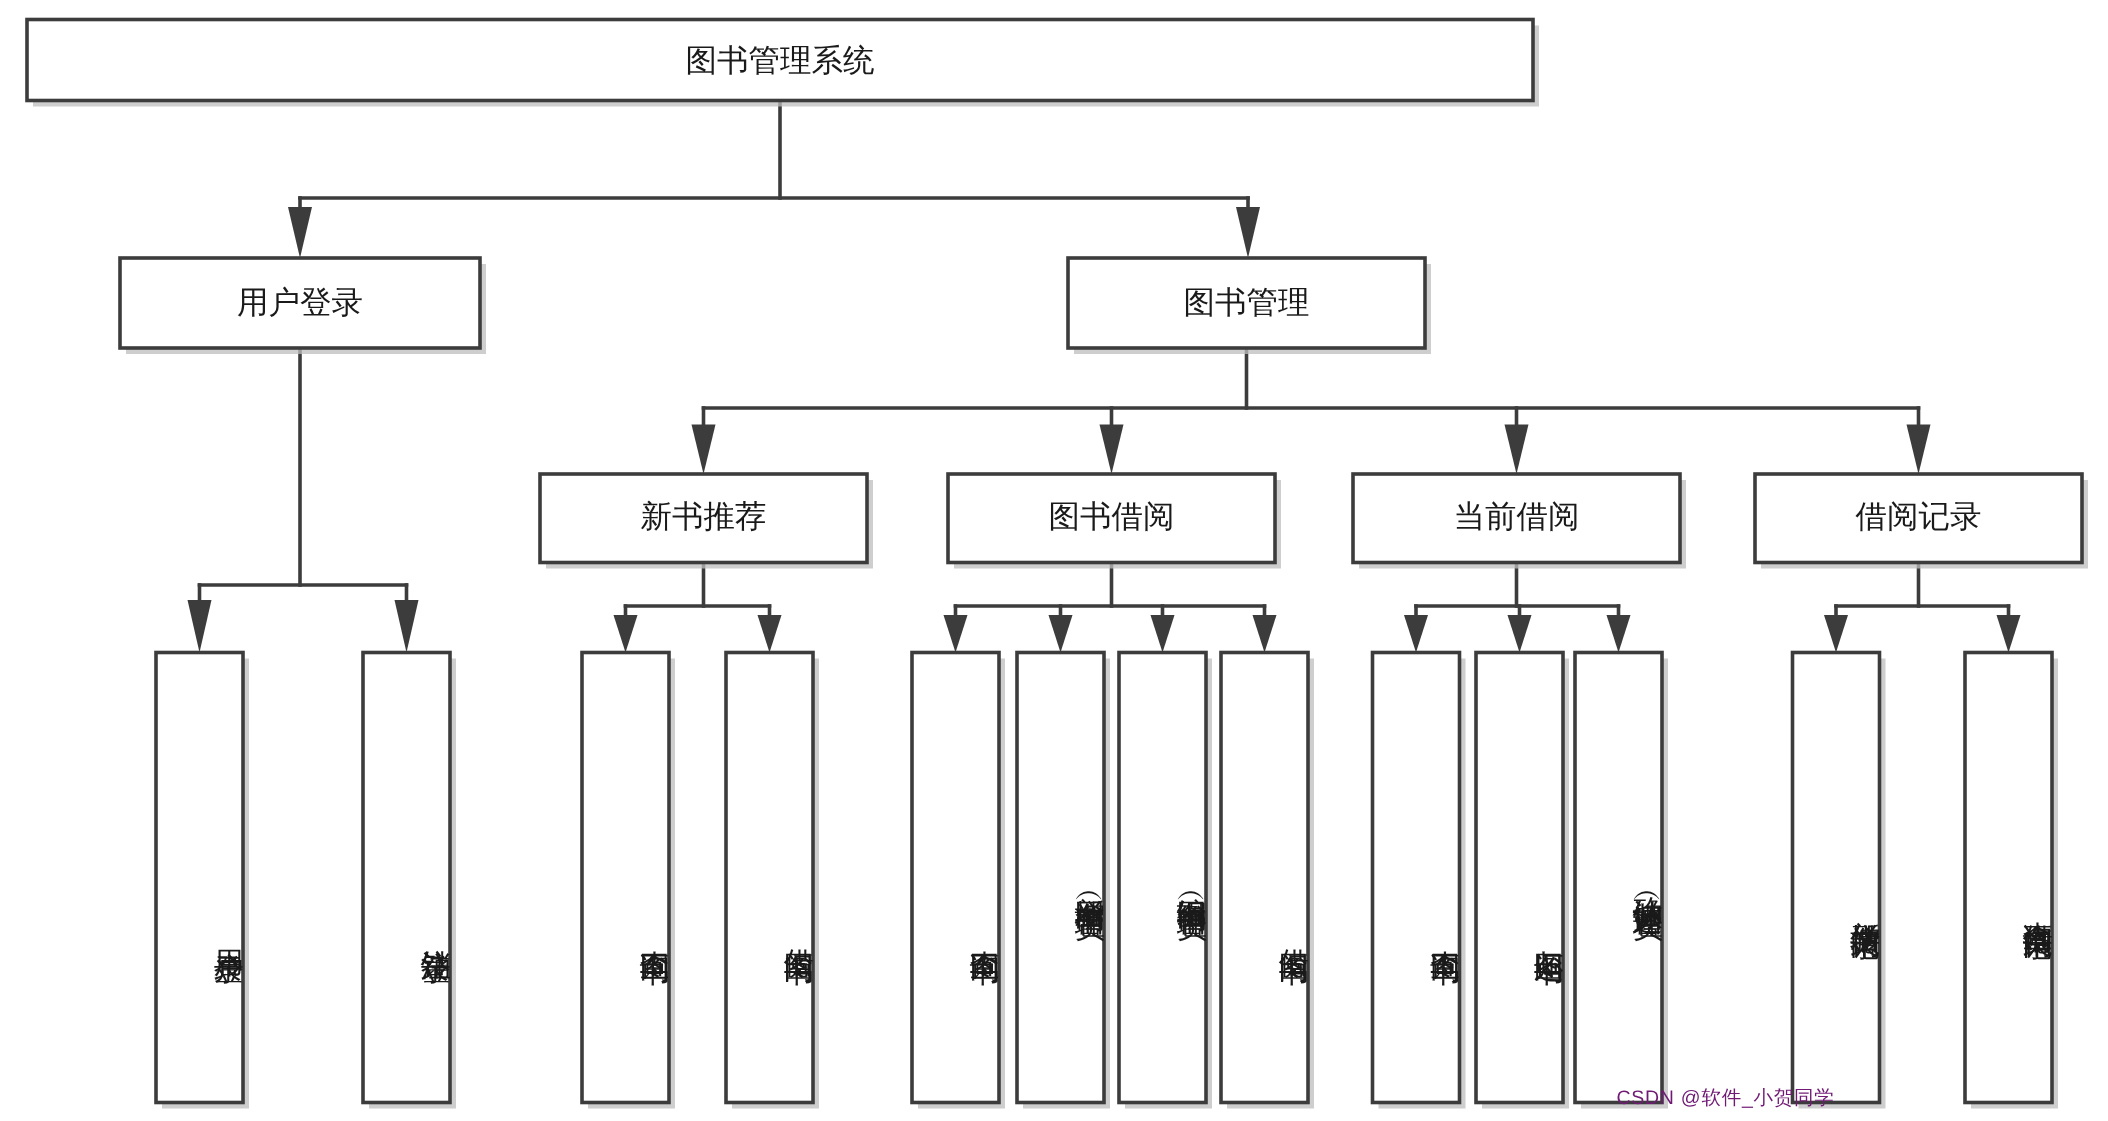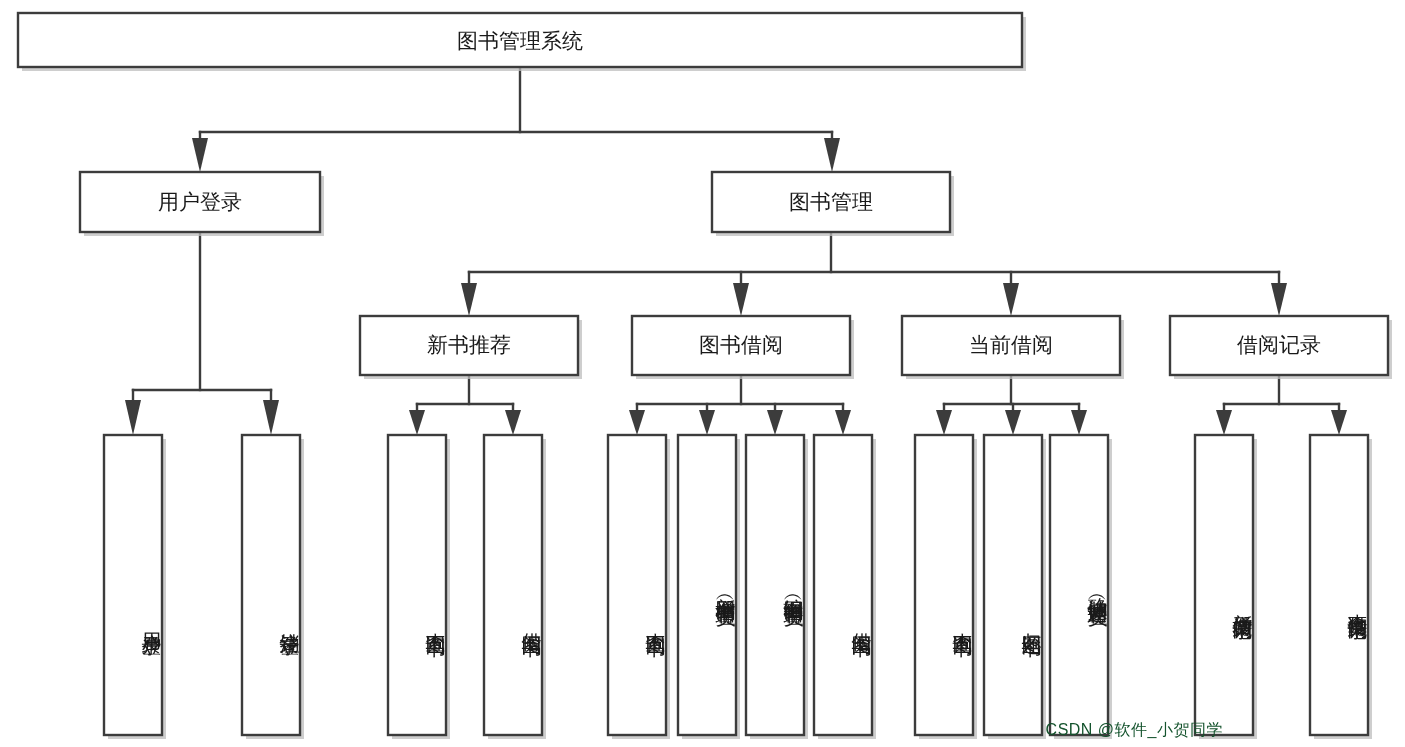--- a/index.html
+++ b/index.html
@@ -66,22 +66,22 @@
     align-items: flex-start;
     justify-content: center;
     white-space: nowrap;
     pointer-events: none;
   }
   .watermark {
     position: absolute;
     right: 8px;
     bottom: 6px;
     font-family: "Liberation Sans", "DejaVu Sans", sans-serif;
-    font-size: 16px;
-    color: #14532d;
+    font-size: 13px;
+    color: #701a75;
     letter-spacing: .5px;
     white-space: nowrap;
   }
 </style>
 </head>
 <body>
 
 <div id="diagram-root">
 
   <svg id="tree-svg" viewBox="0 0 1405 747">

